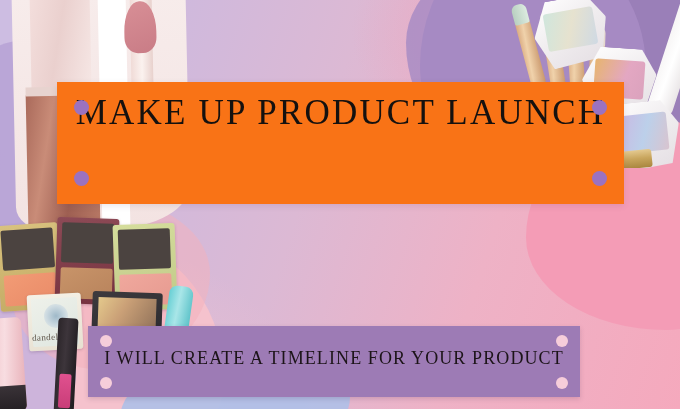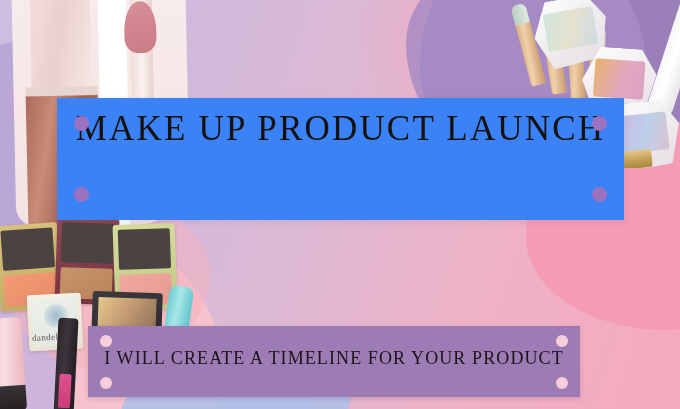--- a/index.html
+++ b/index.html
@@ -307,24 +307,24 @@
   .stick-pink-base {
     position: absolute; left: 0; bottom: 0; width: 34px; height: 26px;
     background: linear-gradient(180deg,#3a3338,#241f23);
     border-radius: 0 0 6px 6px;
   }
 
   
   .title-card {
     position: absolute;
     left: 57px;
-    top: 98px;
+    top: 82px;
     width: 567px;
     height: 122px;
-    background: #3b82f6;
+    background: #f97316;
     box-shadow: 0 2px 6px rgba(90,60,90,.12);
   }
   .title-line {
     text-align: center;
     color: #15110f;
     font-family: "Liberation Serif", serif;
     font-weight: 400;
     white-space: nowrap;
     text-transform: uppercase;
   }

